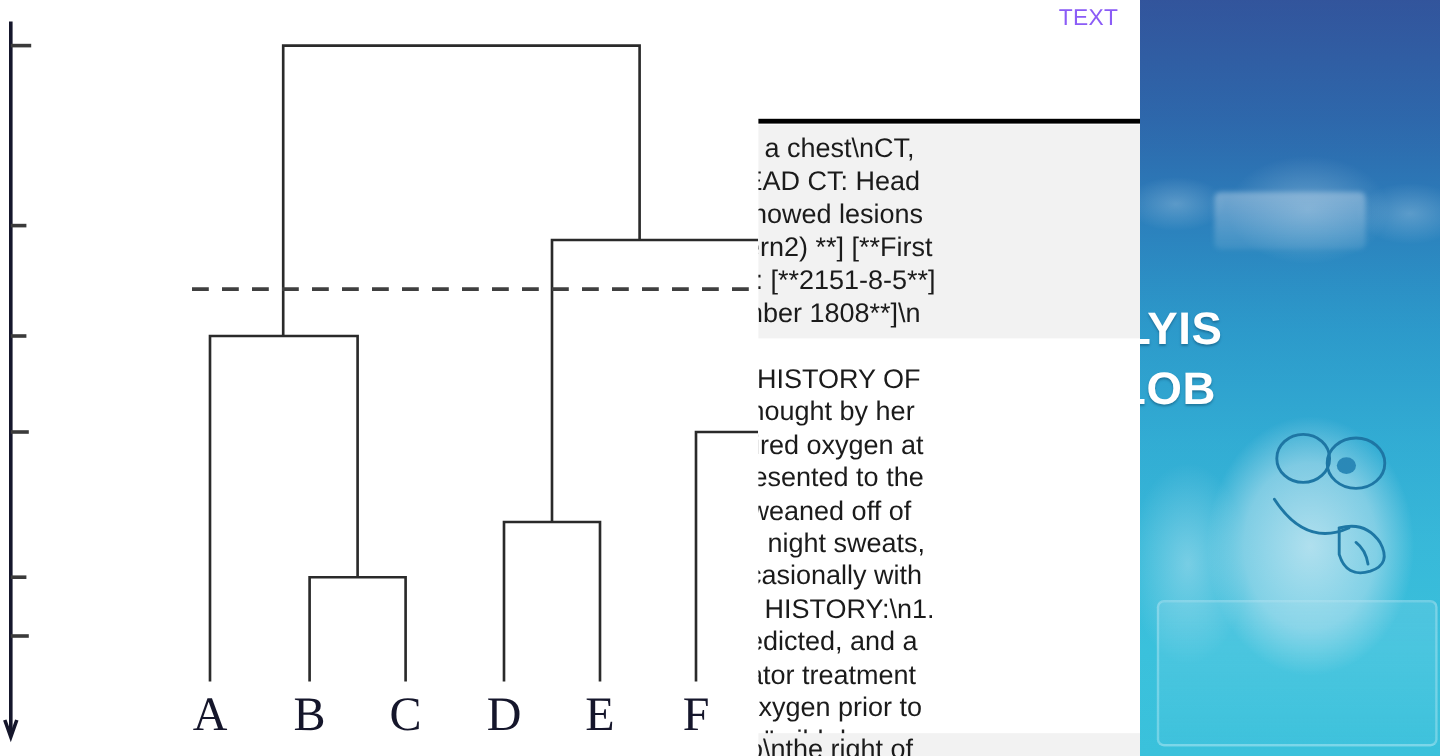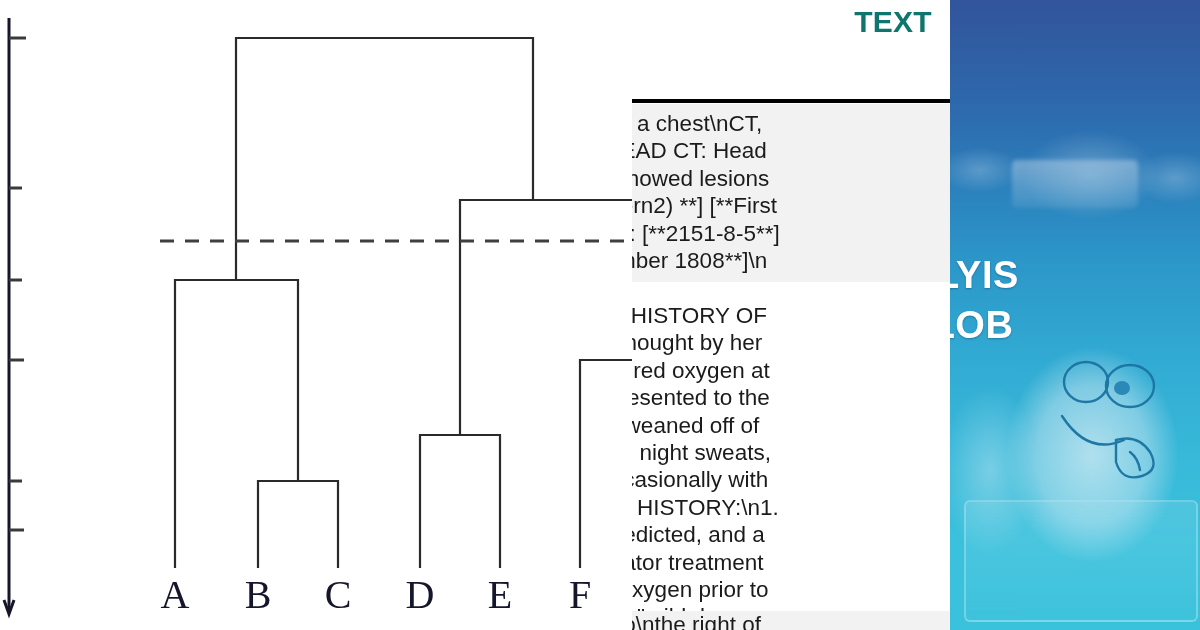--- a/index.html
+++ b/index.html
@@ -22,21 +22,21 @@
     font-size:40px;fill:#15162b;
   }
 
   
   #panel-text{
     position:absolute;left:632px;top:0;width:318px;height:630px;
     background:#ffffff;overflow:hidden;
   }
   #text-heading{
     position:absolute;right:18px;top:5px;
-    font-size:30px;font-weight:bold;color:#0f766e;
+    font-size:19px;font-weight:normal;color:#8b5cf6;
     letter-spacing:.3px;
     font-family:"Liberation Sans", sans-serif;
     white-space:nowrap;
   }
   #text-rule{
     position:absolute;left:-8px;top:99px;width:330px;height:4px;background:#000;
   }
   .doc-block{
     position:absolute;left:-150px;width:470px;
     font-size:22.5px;line-height:27.4px;

